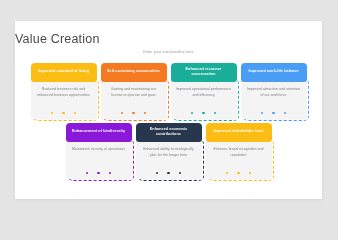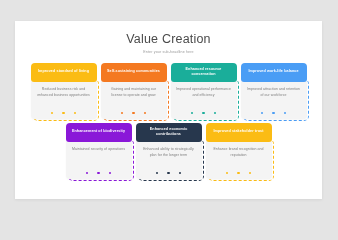--- a/index.html
+++ b/index.html
@@ -16,21 +16,20 @@
   .slide {
     position: absolute;
     left: 15px;
     top: 21px;
     width: 307px;
     height: 178px;
     background: #ffffff;
     box-shadow: 0 1px 3px rgba(0,0,0,0.07);
   }
   .title {
-    text-align: center;
     font-size: 12.5px;
     color: #4a4a4a;
     font-weight: 400;
     letter-spacing: 0.2px;
     margin-top: 12px;
     line-height: 1.1;
   }
   .subtitle {
     text-align: center;
     font-size: 3.6px;

